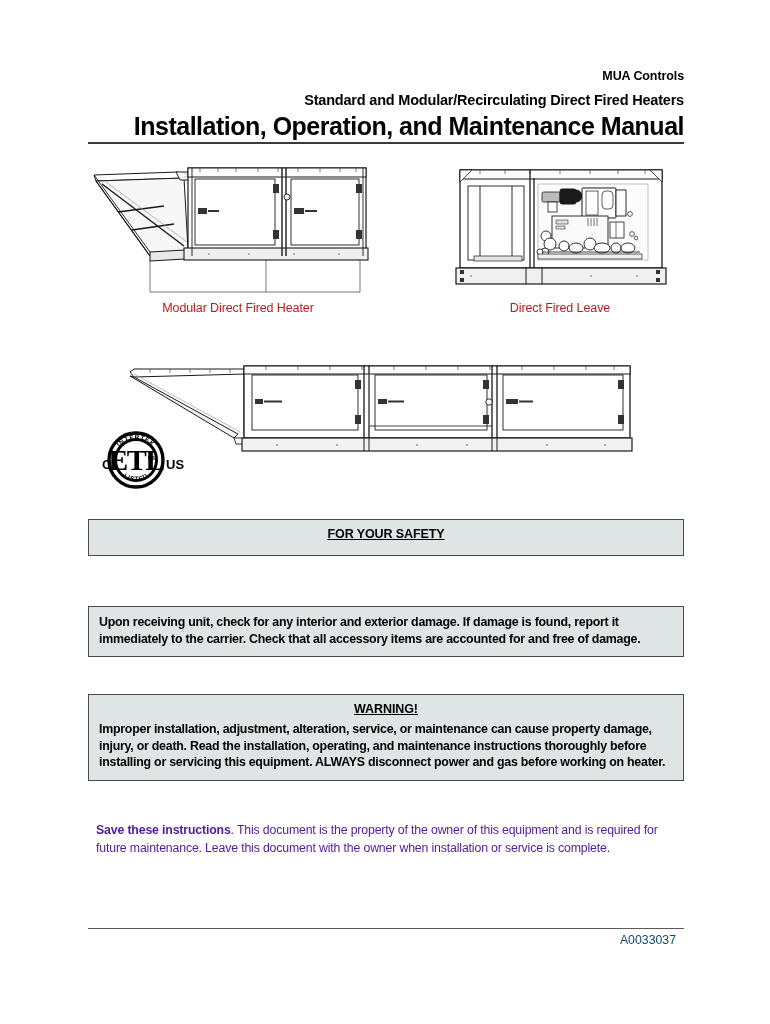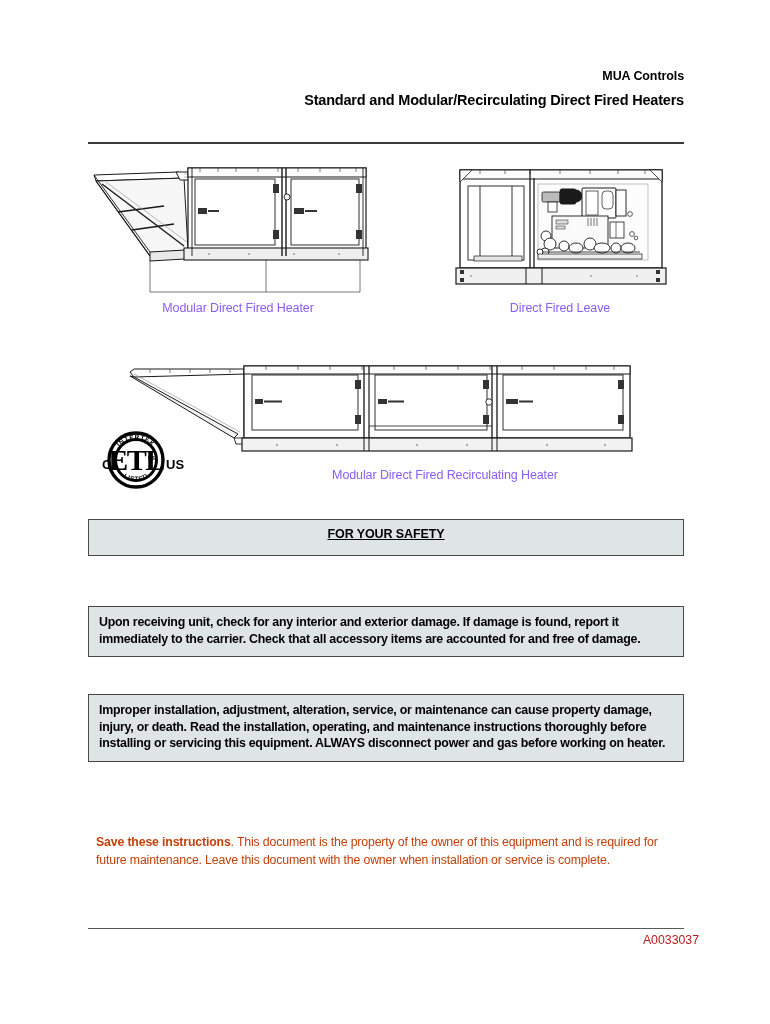--- a/index.html
+++ b/index.html
@@ -63,21 +63,21 @@
 
   
   .fig {
     position: absolute;
   }
   .fig-caption {
     position: absolute;
     text-align: center;
     font-size: 12.5px;
     letter-spacing: -0.1px;
-    color: #8b5cf6;
+    color: #b91c1c;
   }
 
   #fig-modular        { left: 88px;  top: 160px; width: 300px; height: 135px; }
   #cap-modular        { left: 88px;  top: 301px; width: 300px; }
   #fig-direct         { left: 450px; top: 164px; width: 222px; height: 130px; }
   #cap-direct         { left: 440px; top: 301px; width: 240px; }
   #fig-recirc         { left: 126px; top: 358px; width: 512px; height: 100px; }
   #cap-recirc         { left: 250px; top: 468px; width: 390px; }
 
   
@@ -120,53 +120,53 @@
 
   
   #save-block {
     position: absolute;
     left: 96px;
     top: 821px;
     width: 585px;
     font-size: 12.3px;
     line-height: 18px;
     letter-spacing: -0.15px;
-    color: #c2410c;
-    margin-top: 12px;
+    color: #4c1d95;
   }
   #save-block .lead { font-weight: bold; }
 
   
   .footer-rule {
     position: absolute;
     left: 88px;
     top: 928px;
     width: 596px;
     height: 0;
     border-top: 1.5px solid #5a5a5a;
   }
   #footer-block {
     position: absolute;
-    left: 103px;
+    left: 80px;
     top: 932px;
     width: 596px;
     text-align: right;
     font-size: 12.3px;
     line-height: 17px;
-    color: #b91c1c;
+    color: #0c4a6e;
   }
 </style>
 </head>
 <body>
 
 <div class="page">
 
   <div class="header-block">
     <div class="hdr-line1">MUA Controls</div>
     <div class="hdr-line2">Standard and Modular/Recirculating Direct Fired Heaters</div>
+    <div class="hdr-title">Installation, Operation, and Maintenance Manual</div>
   </div>
   <div class="header-rule"></div>
 
   <svg class="fig" id="fig-modular" viewBox="0 0 300 135">
     <g fill="none" stroke="#1a1a1a" stroke-width="1" stroke-linejoin="miter">
 
       <path d="M62 100 L62 132 M178 100 L178 132 M272 100 L272 132" stroke="#555" stroke-width="0.8"></path>
       <path d="M62 132 L272 132" stroke="#555" stroke-width="0.8"></path>
 
       <path d="M6 15 L90 12 L96 18 L8 21 Z" fill="#ffffff"></path>
@@ -393,21 +393,20 @@
       <g stroke="#444" stroke-width="0.8">
         <path d="M150 87 L152 87"></path>
           <path d="M210 87 L212 87"></path>
           <path d="M290 87 L292 87"></path>
         <path d="M340 87 L342 87"></path>
           <path d="M420 87 L422 87"></path>
           <path d="M478 87 L480 87"></path>
       </g>
     </g>
   </svg>
-  <div class="fig-caption" id="cap-recirc">Modular Direct Fired Recirculating Heater</div>
 
   <svg id="etl-mark" viewBox="0 0 96 74">
     <defs>
       <path id="arcTop" d="M 17 38 A 21 21 0 0 1 59 38"></path>
       <path id="arcBot" d="M 17 38 A 21 21 0 0 0 59 38"></path>
     </defs>
 
     <circle cx="38" cy="38" r="27" fill="#ffffff" stroke="#000" stroke-width="3.4"></circle>
 
     <circle cx="38" cy="38" r="20.5" fill="#ffffff" stroke="#000" stroke-width="3"></circle>
@@ -429,20 +428,21 @@
 
   <div class="alert-box" id="box-safety">
     <div class="alert-title">FOR YOUR SAFETY</div>
   </div>
 
   <div class="alert-box" id="box-receiving">
     <div class="alert-body">Upon receiving unit, check for any interior and exterior damage. If damage is found, report it immediately to the carrier. Check that all accessory items are accounted for and free of damage.</div>
   </div>
 
   <div class="alert-box" id="box-warning">
+    <div class="alert-title">WARNING!</div>
     <div class="alert-body">Improper installation, adjustment, alteration, service, or maintenance can cause property damage, injury, or death. Read the installation, operating, and maintenance instructions thoroughly before installing or servicing this equipment. ALWAYS disconnect power and gas before working on heater.</div>
   </div>
 
   <div id="save-block">
     <span class="lead">Save these instructions</span><span>. This document is the property of the owner of this equipment and is required for future maintenance. Leave this document with the owner when installation or service is complete.</span>
   </div>
 
   <div class="footer-rule"></div>
   <div id="footer-block">
     <div>A0033037</div>

